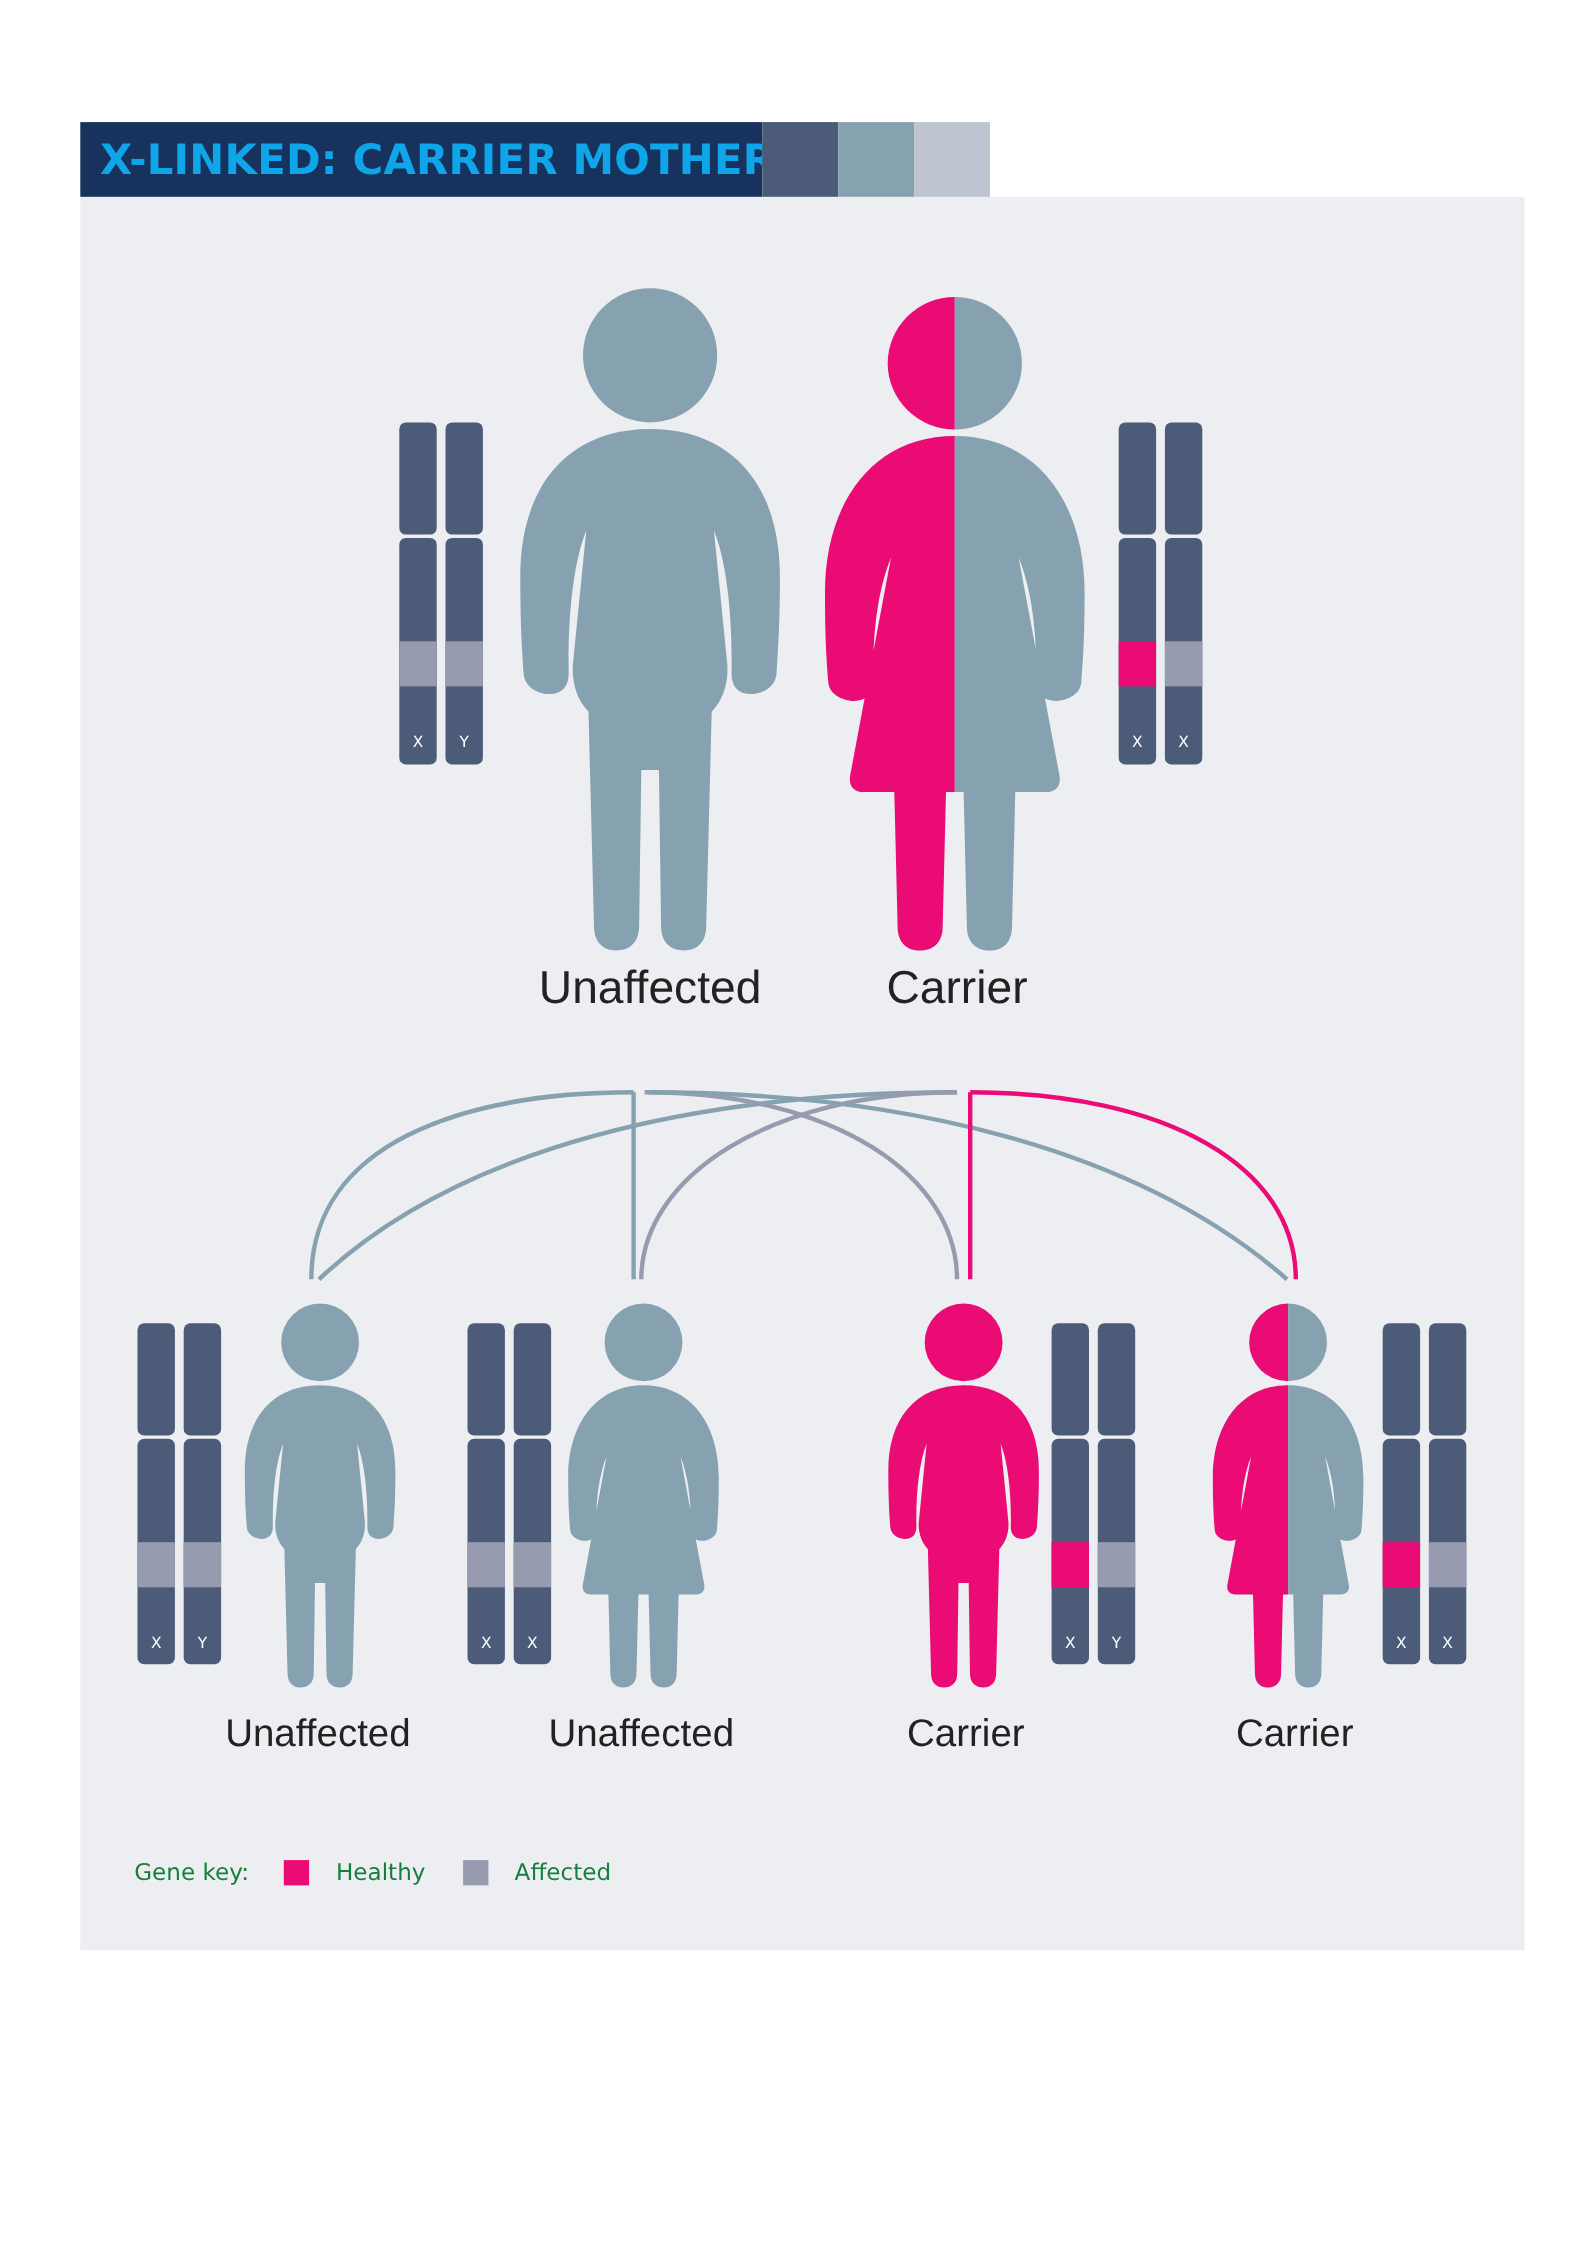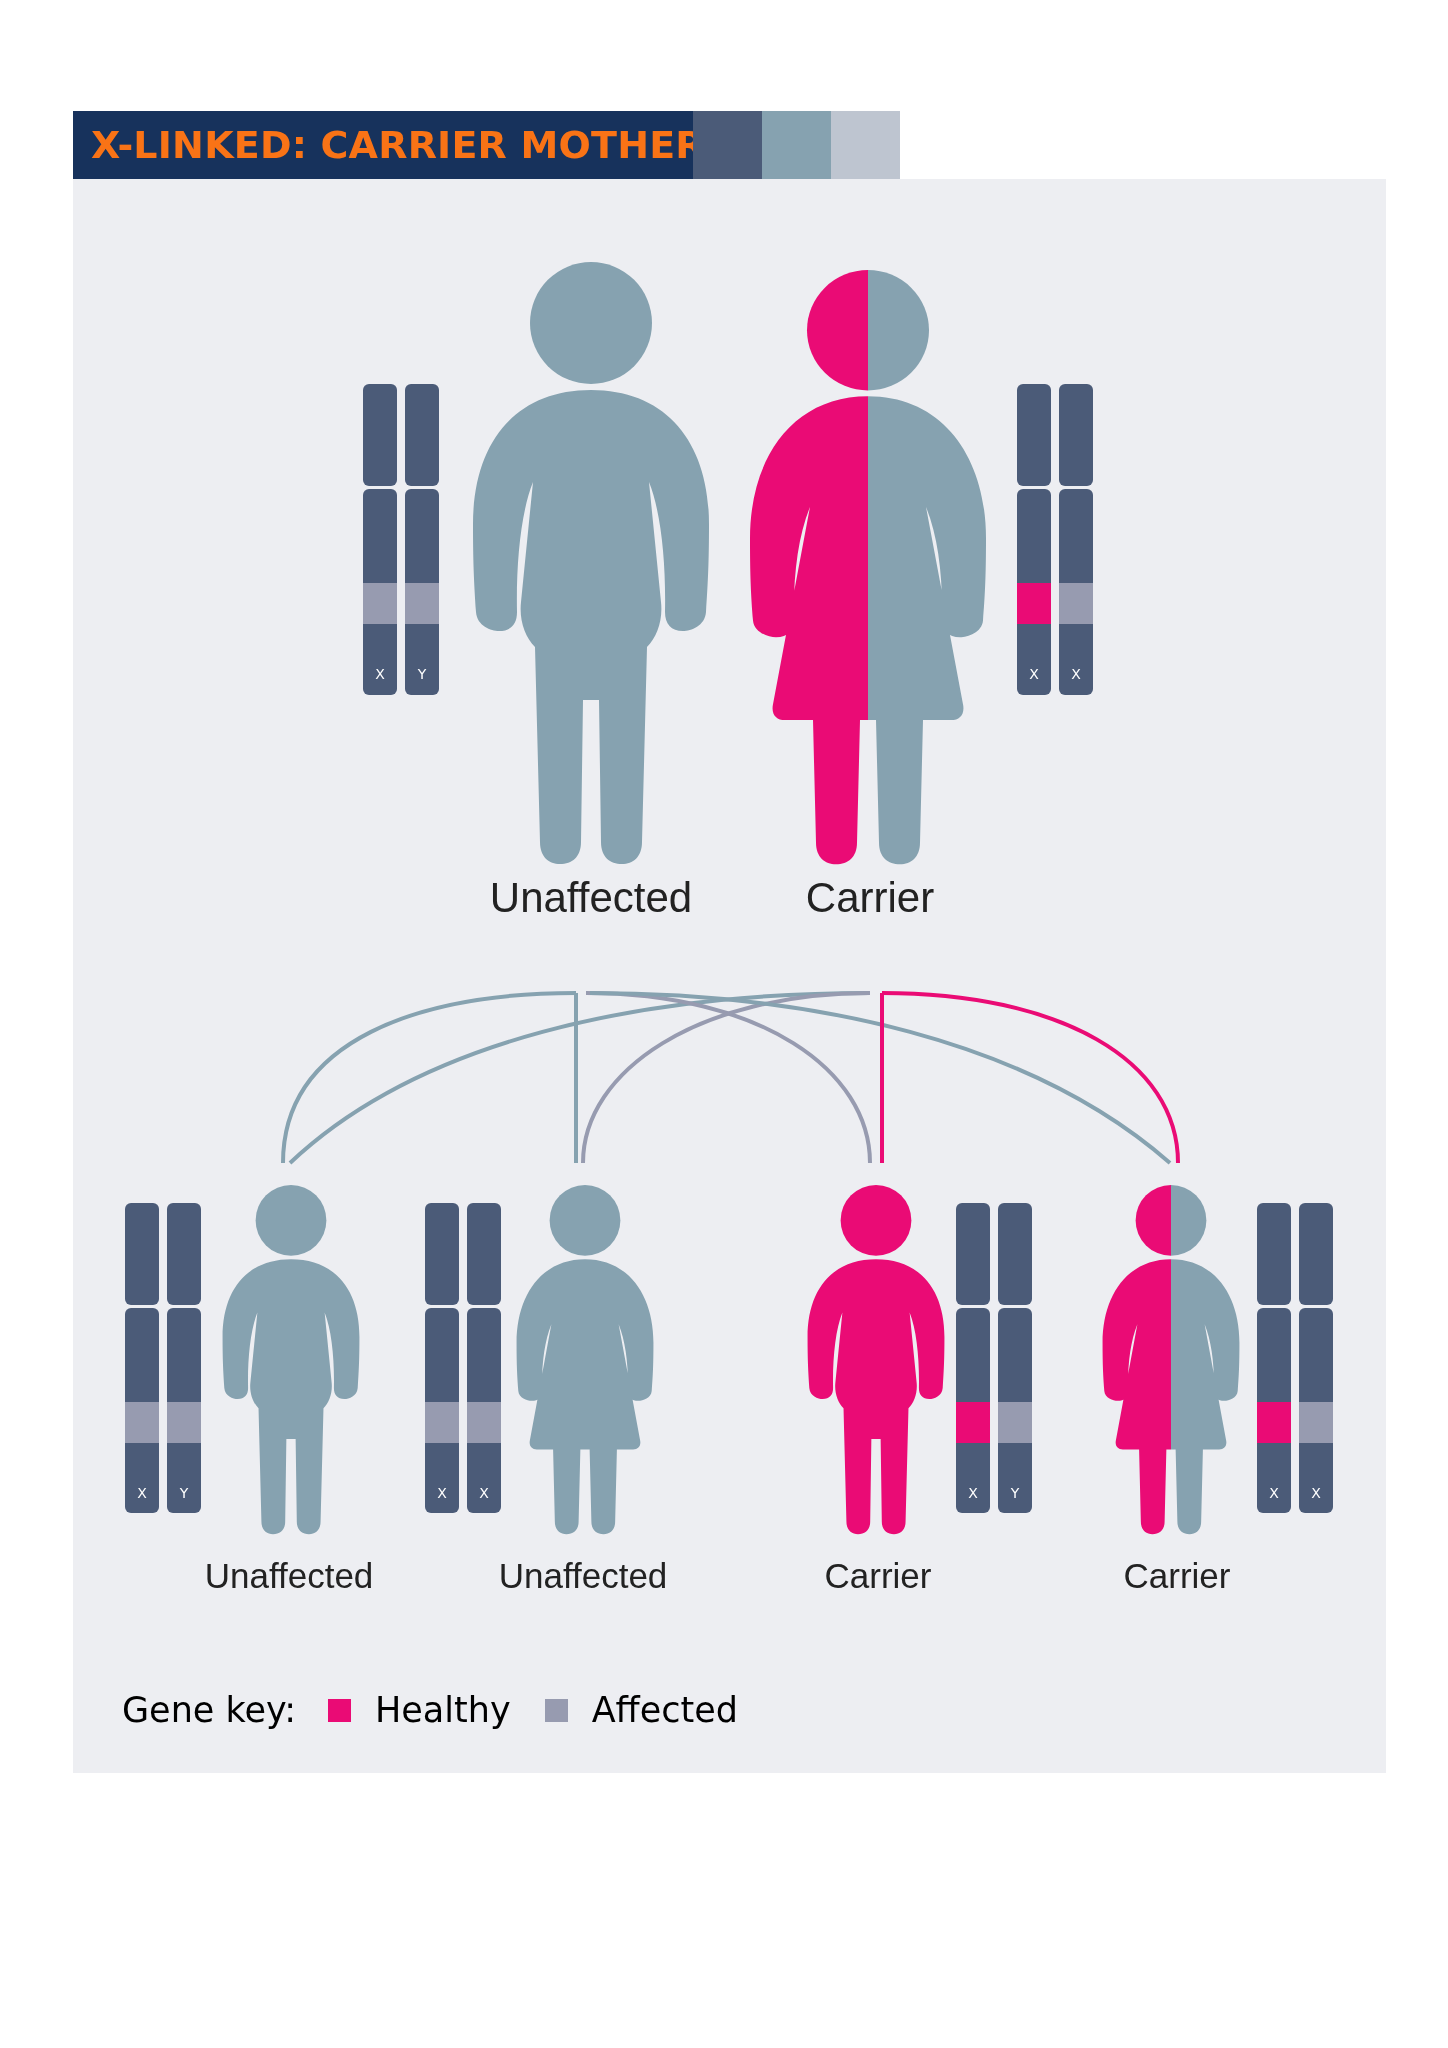--- a/index.html
+++ b/index.html
@@ -1,30 +1,30 @@
 <!DOCTYPE html>
 <html><head>
 <meta charset="utf-8">
 <style>
   html, body { margin: 0; padding: 0; background: #ffffff; }
   body { width: 1448px; height: 2048px; position: relative; overflow: hidden;
          font-family: "DejaVu Sans", "Liberation Sans", sans-serif; }
   .title-bar { position: absolute; left: 73px; top: 111px; height: 68px; display: flex; }
-  .title-main { width: 620px; background: #17325c; color: #f97316; font-weight: bold;
+  .title-main { width: 620px; background: #17325c; color: #0ea5e9; font-weight: bold;
                 font-size: 38px; line-height: 68px; padding-left: 18px; box-sizing: border-box;
                 letter-spacing: 0.2px; white-space: nowrap; }
   .swatch { width: 69px; height: 68px; }
   .panel { position: absolute; left: 73px; top: 179px; width: 1313px; height: 1594px; background: #edeef2; }
   svg.diagram { position: absolute; left: 0; top: 0; }
   .lbl { position: absolute; color: #222; font-family: Liberation Sans, sans-serif;
          white-space: nowrap; transform: translateX(-50%); }
   .lbl-parent { font-size: 42px; top: 874px; }
   .lbl-child { font-size: 35px; top: 1556px; }
   .key { position: absolute; left: 122px; top: 1690px; display: flex; align-items: center;
-         font-size: 35px; color: #000000; gap: 20px; }
+         font-size: 21px; color: #15803d; gap: 20px; }
   .key .sw { width: 23px; height: 23px; display: inline-block; margin: 0 4px 0 14px; }
   .key .sw.first { margin-left: 12px; }
 </style>
 </head>
 <body>
 
 <div class="title-bar">
   <div class="title-main">X-LINKED: CARRIER MOTHER</div>
   <div class="swatch" style="background:#4b5b78"></div>
   <div class="swatch" style="background:#86a2b0"></div>

